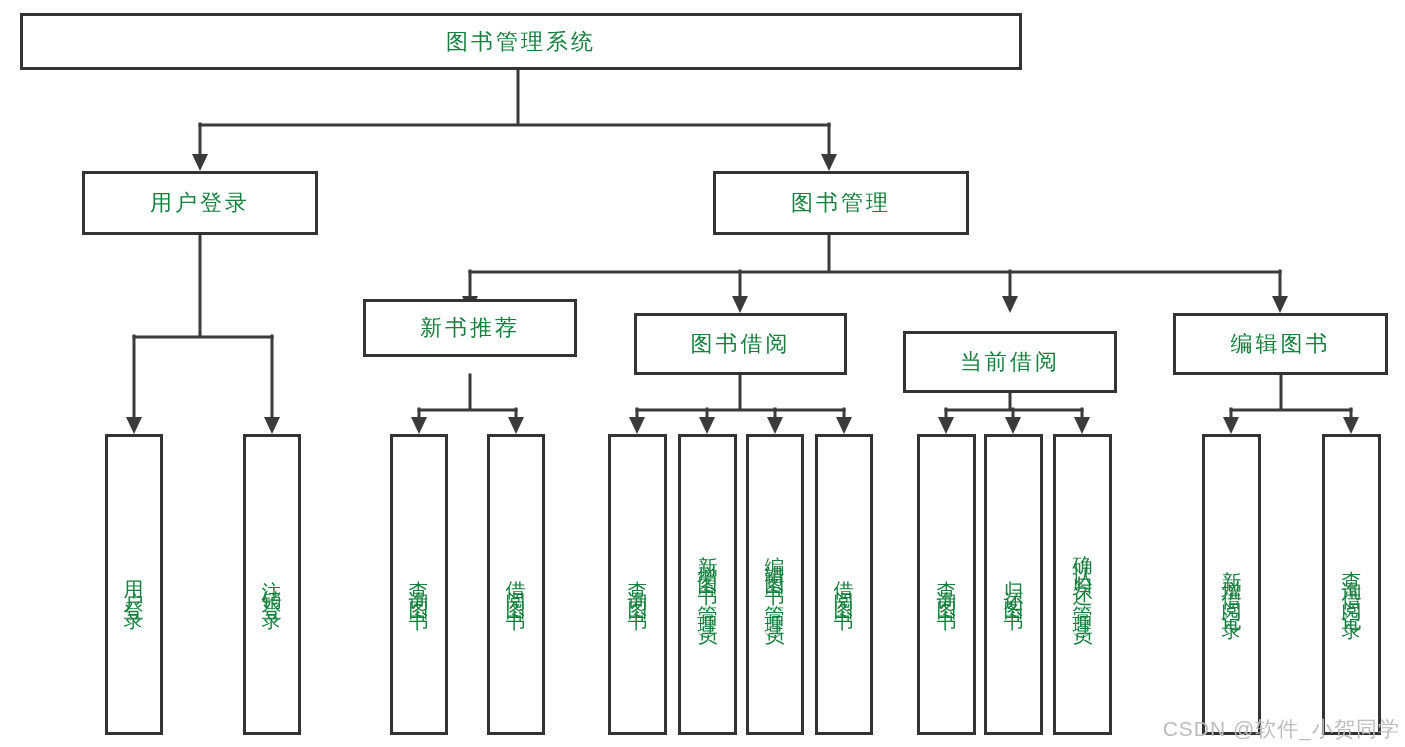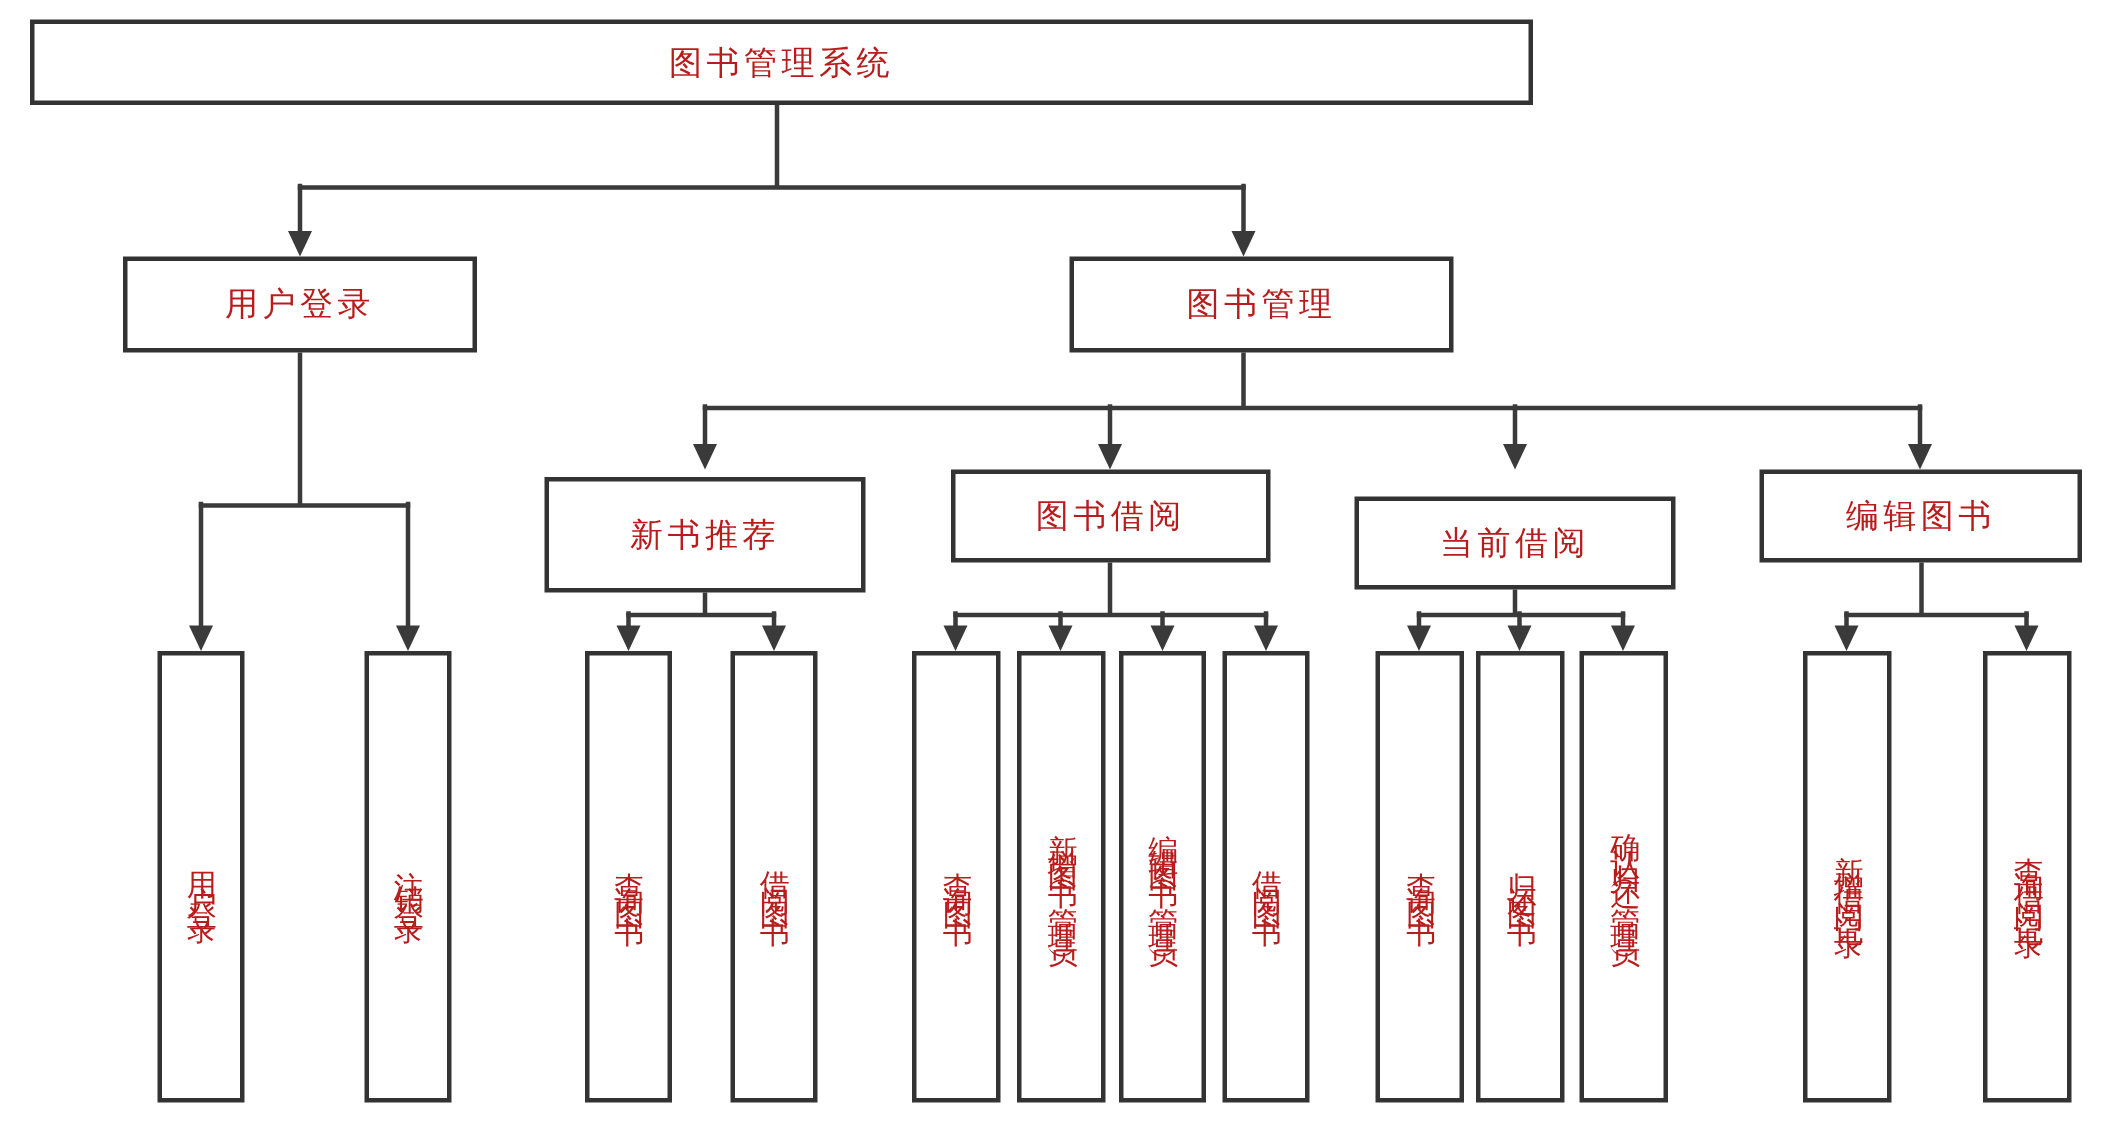--- a/index.html
+++ b/index.html
@@ -25,21 +25,21 @@
   .box {
     position: absolute;
     box-sizing: border-box;
     background: #ffffff;
     border: 3px solid #333333;
     display: flex;
     align-items: center;
     justify-content: center;
     font-size: 22px;
     letter-spacing: 3px;
-    color: #b91c1c;
+    color: #15803d;
     white-space: nowrap;
     z-index: 2;
   }
   .vbox {
     display: block;
     writing-mode: vertical-rl;
     text-orientation: mixed;
     text-align: center;
     font-size: 20px;
     letter-spacing: 10px;
@@ -129,21 +129,21 @@
       <line x1="1351" y1="409" x2="1351" y2="421"></line>
       <polygon points="1343,417 1359,417 1351,434" fill="#3a3a3a" stroke="none"></polygon>
     </g>
   </svg>
 
   <div class="box" style="left:20px; top:13px; width:1002px; height:57px">图书管理系统</div>
 
   <div class="box" style="left:82px; top:171px; width:236px; height:64px">用户登录</div>
   <div class="box" style="left:713px; top:171px; width:256px; height:64px">图书管理</div>
 
-  <div class="box" style="left:363px; top:318px; width:214px; height:77px">新书推荐</div>
+  <div class="box" style="left:363px; top:299px; width:214px; height:58px">新书推荐</div>
   <div class="box" style="left:634px; top:313px; width:213px; height:62px">图书借阅</div>
   <div class="box" style="left:903px; top:331px; width:214px; height:62px">当前借阅</div>
   <div class="box" style="left:1173px; top:313px; width:215px; height:62px">编辑图书</div>
 
   <div class="box vbox" style="left:105px; top:434px; width:58px; height:301px">用户登录</div>
   <div class="box vbox" style="left:243px; top:434px; width:58px; height:301px">注销登录</div>
 
   <div class="box vbox" style="left:390px; top:434px; width:58px; height:301px">查询图书</div>
   <div class="box vbox" style="left:487px; top:434px; width:58px; height:301px">借阅图书</div>
 
@@ -152,14 +152,15 @@
   <div class="box vbox" style="left:746px; top:434px; width:58px; height:301px">编辑图书（管理员）</div>
   <div class="box vbox" style="left:815px; top:434px; width:58px; height:301px">借阅图书</div>
 
   <div class="box vbox" style="left:917px; top:434px; width:59px; height:301px">查询图书</div>
   <div class="box vbox" style="left:984px; top:434px; width:59px; height:301px">归还图书</div>
   <div class="box vbox" style="left:1053px; top:434px; width:59px; height:301px">确认归还（管理员）</div>
 
   <div class="box vbox" style="left:1202px; top:434px; width:59px; height:301px">新增借阅记录</div>
   <div class="box vbox" style="left:1322px; top:434px; width:59px; height:301px">查询借阅记录</div>
 
+  <div class="watermark">CSDN @软件_小贺同学</div>
 
 </div>
 
 </body></html>

